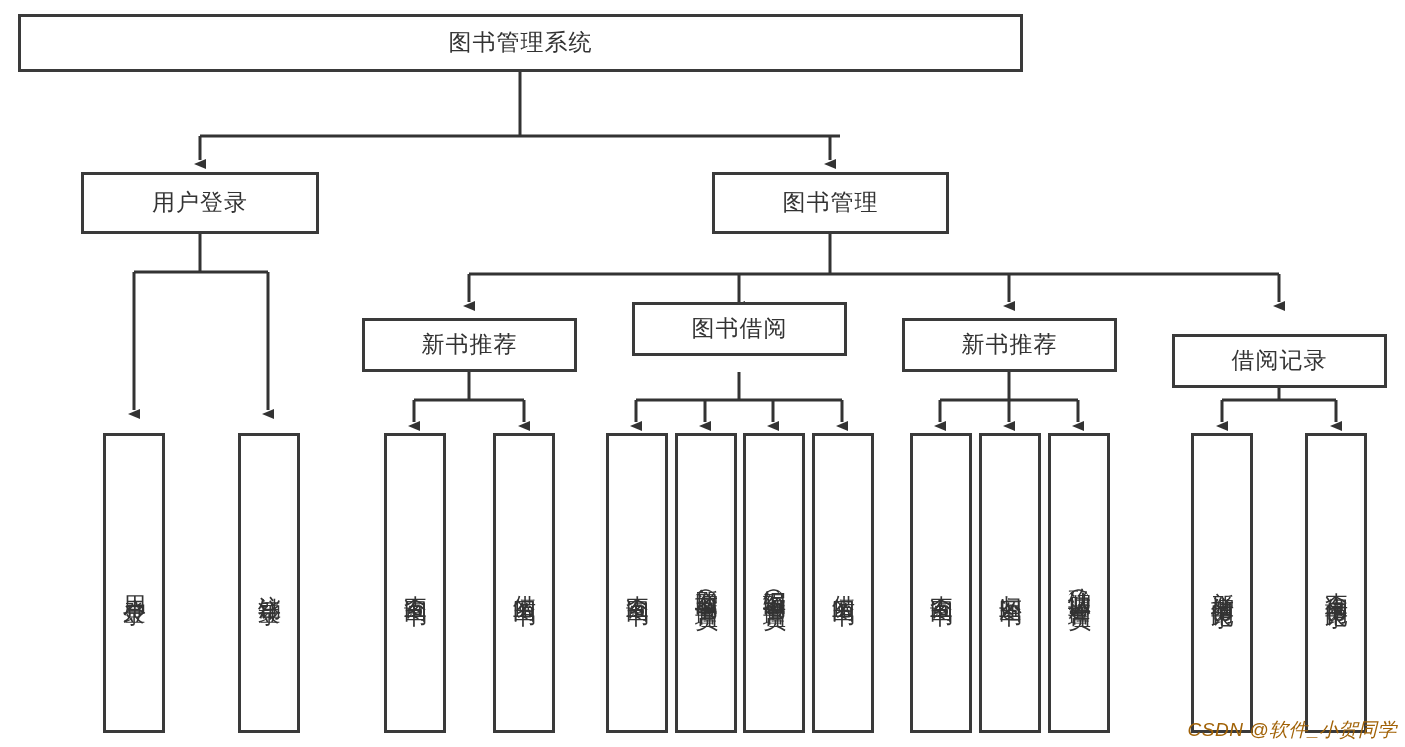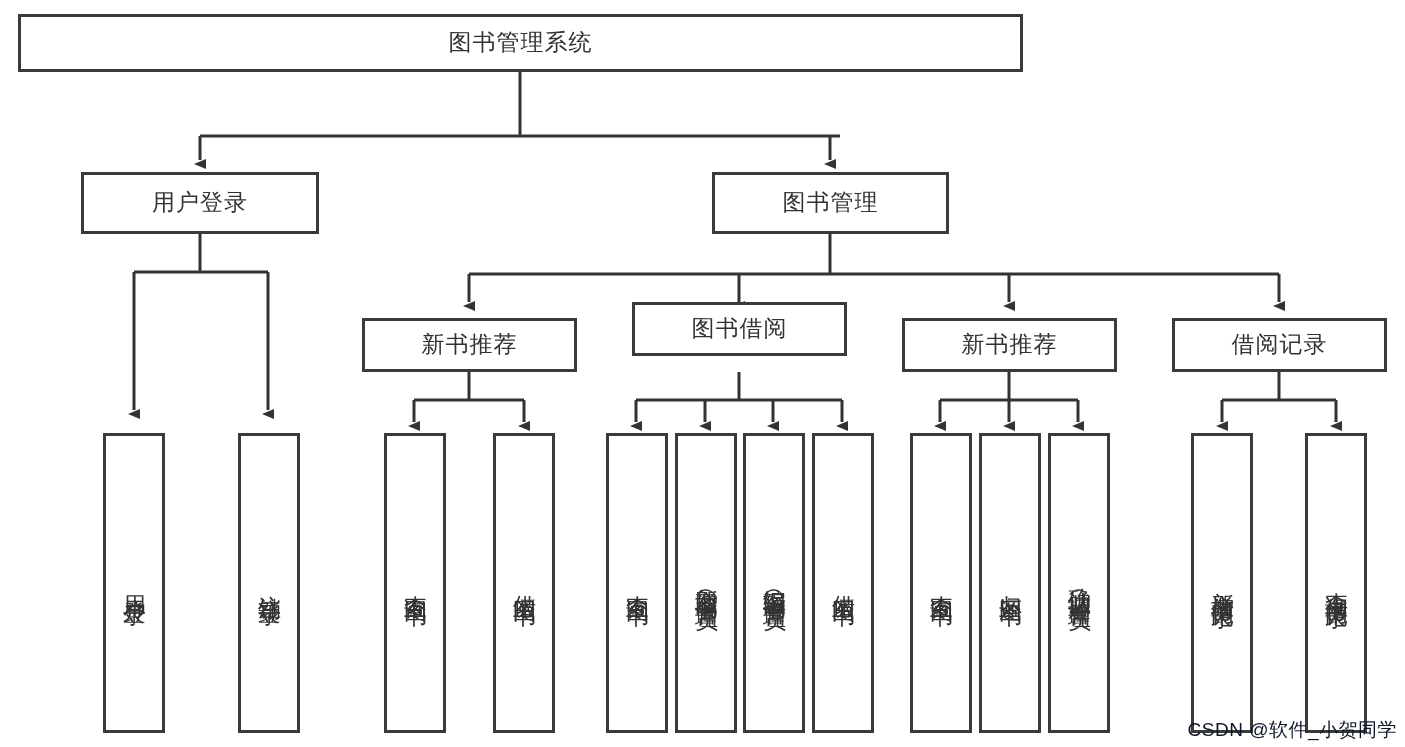--- a/index.html
+++ b/index.html
@@ -46,24 +46,25 @@
     text-orientation: upright;
     letter-spacing: 3px;
     font-size: 23px;
     white-space: nowrap;
   }
   .watermark {
     position: absolute;
     right: 8px;
     bottom: 4px;
     font-size: 19px;
-    color: #0f172a;
+    color: #a16207;
     white-space: nowrap;
     letter-spacing: 0.5px;
     pointer-events: none;
+    font-style: italic;
   }
 </style>
 </head>
 <body>
 
 <div id="canvas">
 
   <svg id="edges" viewBox="0 0 1405 747" xmlns="http://www.w3.org/2000/svg">
     <defs>
       <marker id="arrow" markerWidth="10" markerHeight="12" refX="1" refY="6" orient="auto" markerUnits="userSpaceOnUse">
@@ -127,21 +128,21 @@
 
   <div class="node" style="left:362px; top:318px; width:215px; height:54px;align-items:center;">
     <span class="label">新书推荐</span>
   </div>
   <div class="node" style="left:632px; top:302px; width:215px; height:54px;">
     <span class="label">图书借阅</span>
   </div>
   <div class="node" style="left:902px; top:318px; width:215px; height:54px;">
     <span class="label">新书推荐</span>
   </div>
-  <div class="node" style="left:1172px; top:318px; width:215px; height:54px;font-family:Liberation Serif, serif;">
+  <div class="node" style="left:1172px; top:334px; width:215px; height:54px;font-family:Liberation Serif, serif;">
     <span class="label">借阅记录</span>
   </div>
 
   <div class="node vertical" style="left:103px; top:433px; width:62px; height:300px;">
     <span class="label">用户登录</span>
   </div>
   <div class="node vertical" style="left:238px; top:433px; width:62px; height:300px;">
     <span class="label">注销登录</span>
   </div>
 

